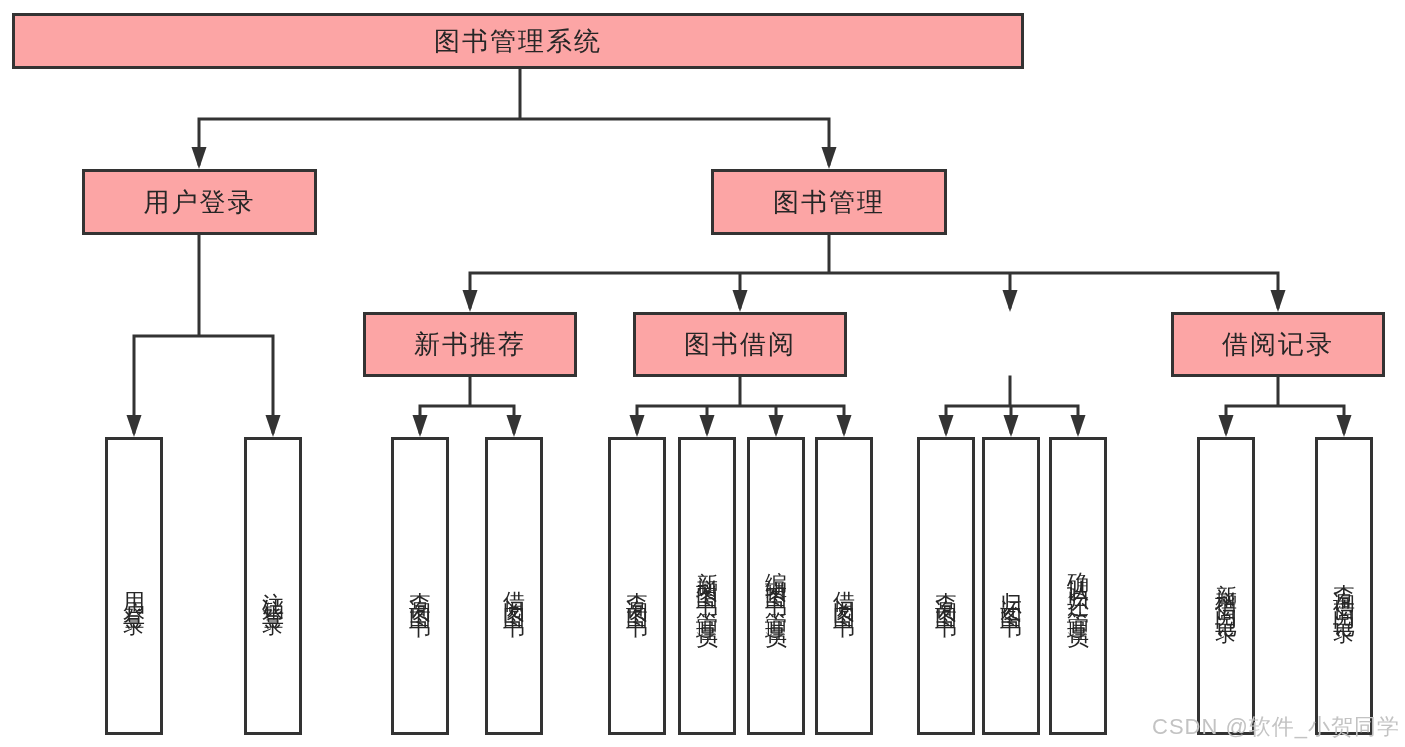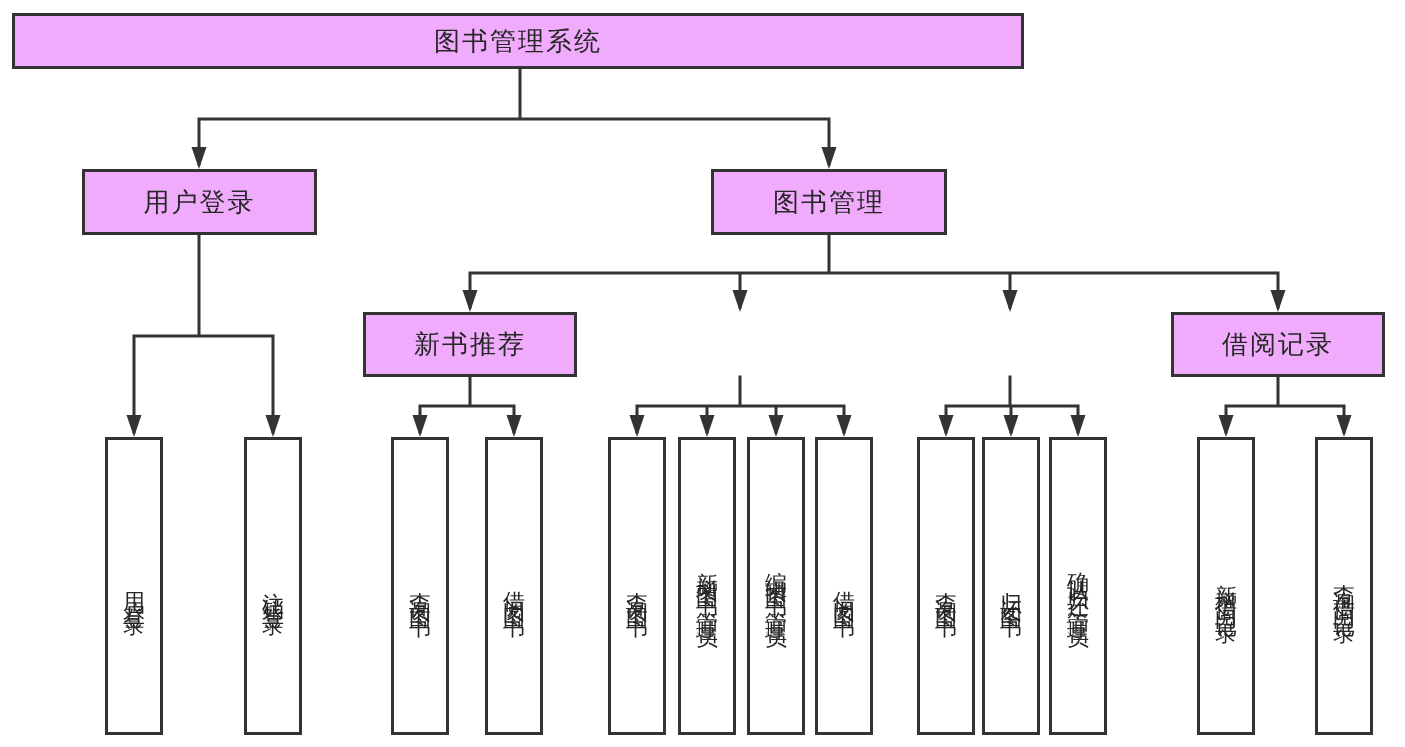--- a/index.html
+++ b/index.html
@@ -10,21 +10,21 @@
     color:var(--text,#262626);
     overflow:hidden;
   }
   .canvas{position:absolute;left:0;top:0;width:1405px;height:747px;}
   .connectors{position:absolute;left:0;top:0;color:var(--line,#333333);}
   .connectors .lines{fill:none;stroke:currentColor;stroke-width:3;stroke-linecap:square;}
   .connectors use{fill:currentColor;stroke:none;}
   .node{
     position:absolute;box-sizing:border-box;
     border:3px solid var(--line,#333333);
-    background:#f0abfc;
+    background:#fca5a5;
     display:flex;align-items:center;justify-content:center;
     font-size:26px;letter-spacing:2px;white-space:nowrap;
   }
   .root {left:12px; top:13px; width:1012px;height:56px;}
   .lvl2a{left:82px; top:169px;width:235px; height:66px;}
   .lvl2b{left:711px;top:169px;width:236px; height:66px;}
   .lvl3 {top:312px;width:214px;height:65px;}
   .leaf{
     position:absolute;box-sizing:border-box;
     top:437px;width:58px;height:298px;
@@ -104,20 +104,23 @@
   <div class="node lvl2a">
     <span>用户登录</span>
   </div>
   <div class="node lvl3" style="left:363px">
     <span>新书推荐</span>
   </div>
 
   <div class="node lvl2b">
     <span>图书管理</span>
   </div>
+  <div class="node lvl3" style="left:633px">
+    <span>图书借阅</span>
+  </div>
   <div class="node lvl3" style="left:1171px">
     <span>借阅记录</span>
   </div>
 
   <div class="leaf" style="left:105px">
     <span class="vtext">用户登录</span>
   </div>
   <div class="leaf" style="left:244px">
     <span class="vtext">注销登录</span>
   </div>
@@ -152,14 +155,15 @@
     <span class="vtext">确认归还（管理员）</span>
   </div>
 
   <div class="leaf" style="left:1197px">
     <span class="vtext">新增借阅记录</span>
   </div>
   <div class="leaf" style="left:1315px">
     <span class="vtext">查询借阅记录</span>
   </div>
 
+  <div class="watermark">CSDN @软件_小贺同学</div>
 
 </div>
 
 </body></html>

